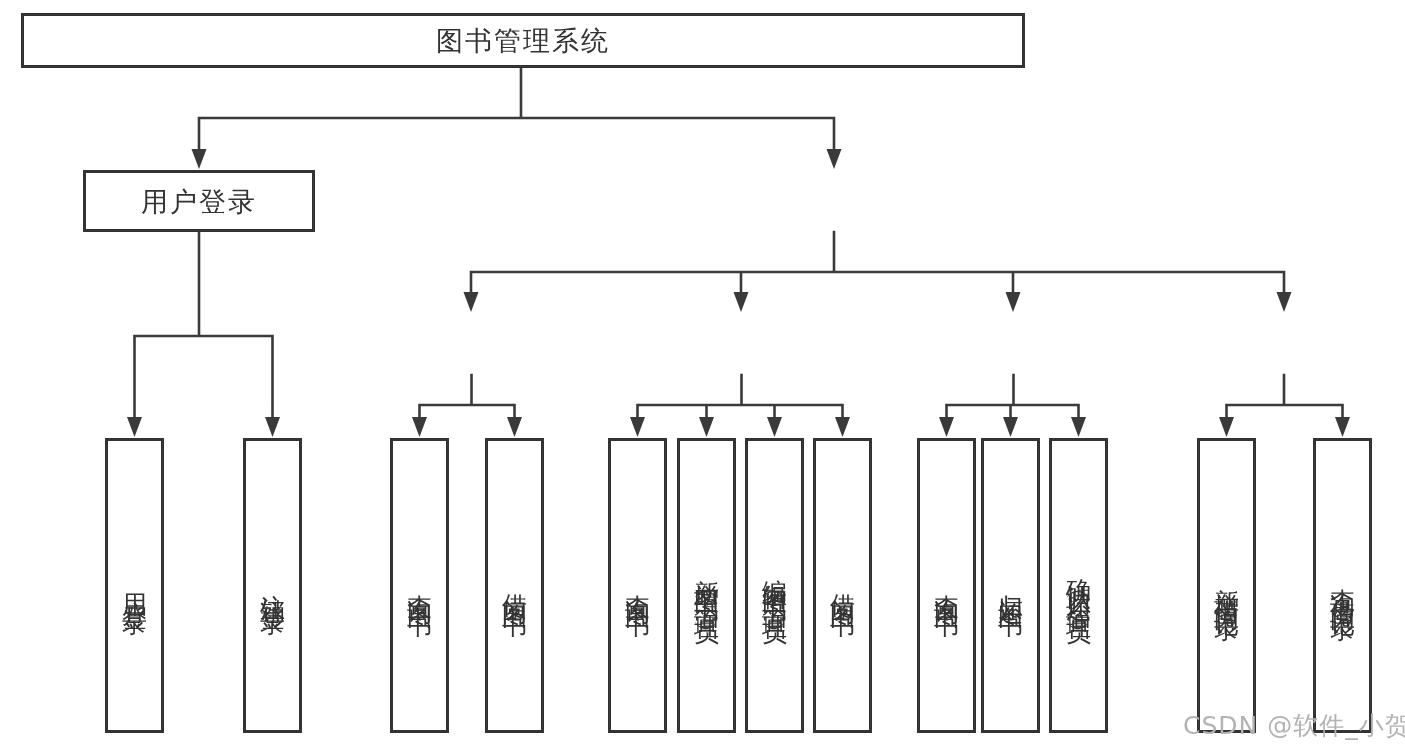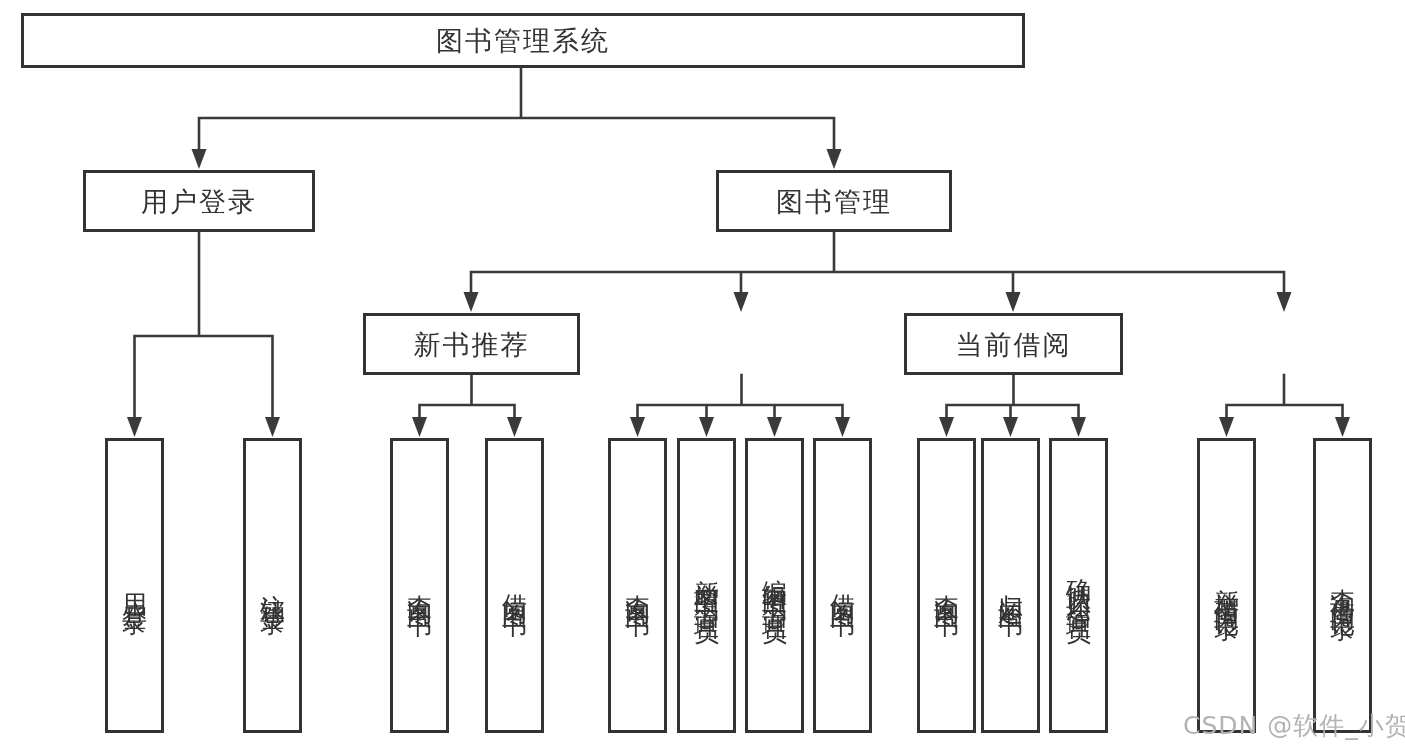--- a/index.html
+++ b/index.html
@@ -75,30 +75,21 @@
       M1335 417 L1350 417 L1342.5 437 Z"></path>
   </svg>
 
   <div class="box lvl" style="left:21px;top:13px;width:1004px;height:55px">
     <span>图书管理系统</span>
   </div>
 
   <div class="box lvl" style="left:83px;top:170px;width:232px;height:62px">
     <span>用户登录</span>
   </div>
-  <div class="box lvl" style="left:716px;top:170px;width:236px;height:62px">
-    <span>图书管理</span>
-  </div>
 
-  <div class="box lvl" style="left:363px;top:313px;width:217px;height:62px">
-    <span>新书推荐</span>
-  </div>
-  <div class="box lvl" style="left:904px;top:313px;width:219px;height:62px">
-    <span>当前借阅</span>
-  </div>
 
   <div class="box leaf" style="left:105px">
     <span class="vtext">用户登录</span>
   </div>
   <div class="box leaf" style="left:243px">
     <span class="vtext">注销登录</span>
   </div>
 
   <div class="box leaf" style="left:390px">
     <span class="vtext">查询图书</span>

